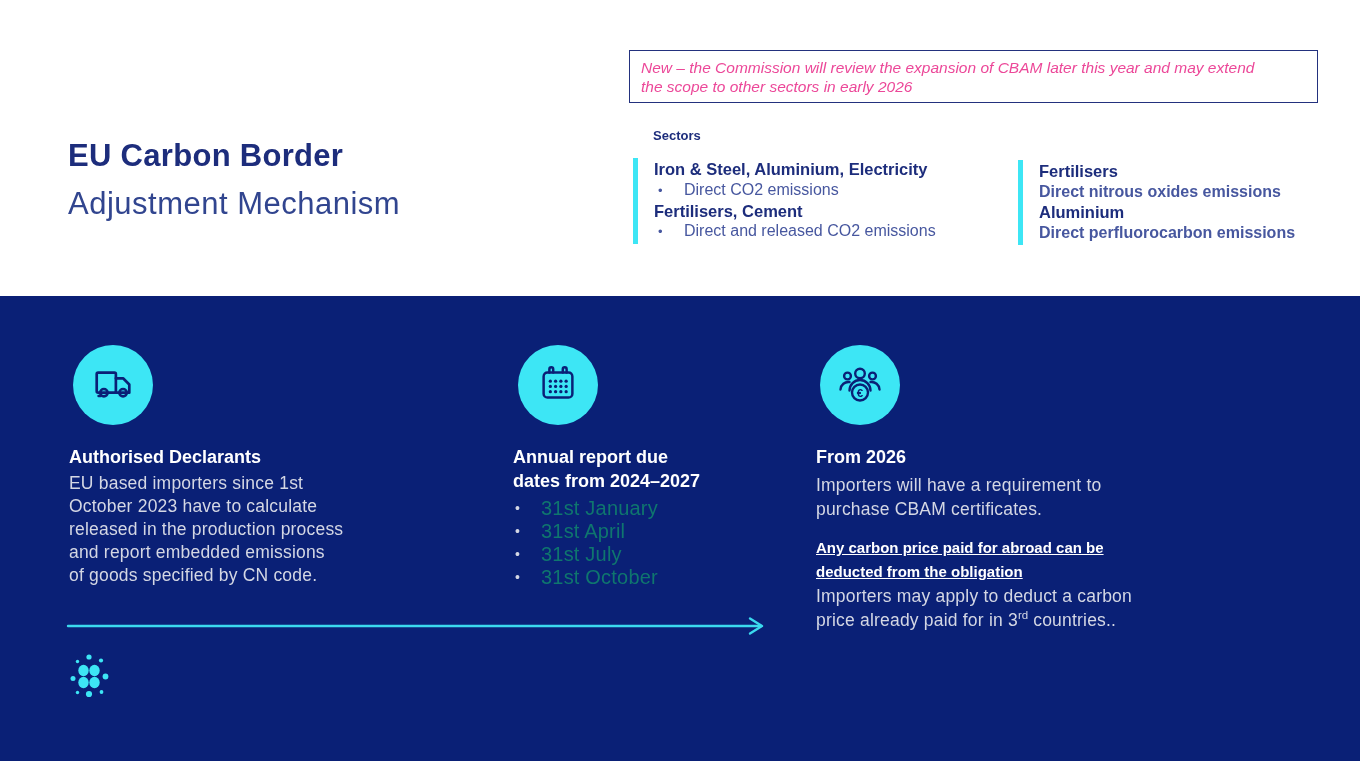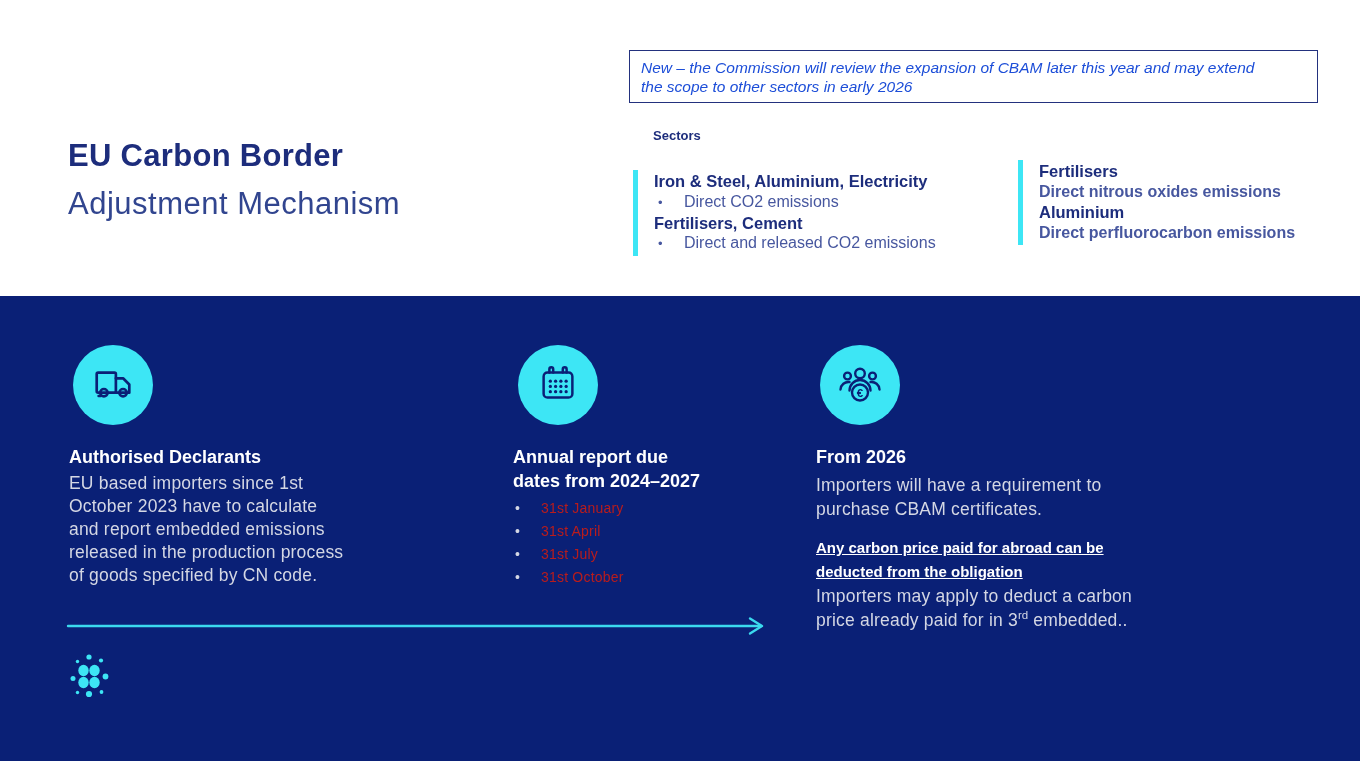--- a/index.html
+++ b/index.html
@@ -10,26 +10,26 @@
   .bottom-band{position:absolute;left:0;top:296px;width:1360px;height:465px;background:#0a2076;}
 
   
   .title-line1{position:absolute;left:68px;top:138px;font-size:31px;font-weight:700;color:#1d2d7c;letter-spacing:.3px;white-space:nowrap;}
   .title-line2{position:absolute;left:68px;top:186px;font-size:31px;font-weight:300;color:#31458f;letter-spacing:.5px;white-space:nowrap;}
 
   .notice-box{
     position:absolute;left:629px;top:50px;width:689px;box-sizing:border-box;
     border:1.5px solid #23317e;background:#ffffff;padding:7px 11px 6px 11px;
   }
-  .notice-box .line{font-style:italic;font-size:15.5px;line-height:19px;color:#1d4ed8;white-space:nowrap;}
+  .notice-box .line{font-style:italic;font-size:15.5px;line-height:19px;color:#ec4899;white-space:nowrap;}
 
   .sectors-heading{position:absolute;left:633px;top:128px;font-size:13px;font-weight:700;color:#1d2d7c;margin-left:20px;}
 
   .sector-col{position:absolute;border-left:5px solid #3de6f5;padding:1px 0 2px 16px;}
-  .sector-col.left{left:633px;top:170px;width:330px;}
+  .sector-col.left{left:633px;top:158px;width:330px;}
   .sector-col.right{left:1018px;top:160px;width:300px;}
   .s-bold{font-size:16.5px;font-weight:700;color:#1d2d7c;line-height:20.5px;white-space:nowrap;}
   .s-reg{font-size:16px;color:#47579f;line-height:20.5px;white-space:nowrap;font-weight:bold;}
   .s-item{display:flex;font-size:16px;color:#47579f;line-height:20.5px;white-space:nowrap;}
   .s-item .dot{width:26px;padding-left:4px;font-size:13px;line-height:21px;color:#47579f;}
 
   
   .icon-circle{position:absolute;width:80px;height:80px;border-radius:50%;background:#3de6f5;display:flex;align-items:center;justify-content:center;}
   .icon-circle svg{display:block;}
 
@@ -37,21 +37,21 @@
   .body-line{font-size:17.5px;font-weight:400;color:#d4d7e4;line-height:23px;letter-spacing:.2px;white-space:nowrap;}
   .body-24 .body-line{line-height:24px;}
 
   .col1-heading{left:69px;top:445px;}
   .col1-body{position:absolute;left:69px;top:472px;}
 
   .col2-heading{left:513px;top:445px;}
   .col2-list{position:absolute;left:515px;top:497px;}
   .col2-list .row{display:flex;}
   .col2-list .dot{width:26px;font-size:14px;line-height:23px;color:#d4d7e4;}
-  .col2-list .label{font-size:14px;color:#b91c1c;line-height:23px;letter-spacing:.2px;}
+  .col2-list .label{font-size:20px;color:#0f766e;line-height:23px;letter-spacing:.2px;}
 
   .col3-heading{left:816px;top:445px;}
   .col3-body1{position:absolute;left:816px;top:473px;}
   .col3-emphasis{position:absolute;left:816px;top:536px;}
   .col3-emphasis .em-line{font-size:15px;font-weight:700;color:#ffffff;line-height:24px;white-space:nowrap;text-decoration:underline;}
   .col3-body2{position:absolute;left:816px;top:584px;}
   .sup{font-size:11.5px;vertical-align:super;line-height:0;letter-spacing:0;}
 
   .timeline-arrow{position:absolute;left:66px;top:616px;}
   .footer-logo{position:absolute;left:64px;top:651px;}
@@ -99,22 +99,22 @@
       <path d="M27 17 h7.5 l6.5 6.5 V32 h-14"></path>
       <circle cx="14.5" cy="32" r="3.8"></circle>
       <circle cx="34.5" cy="32" r="3.8"></circle>
       <path d="M9 35.5 h2"></path>
     </svg>
   </div>
   <div class="card-heading col1-heading">Authorised Declarants</div>
   <div class="col1-body">
     <div class="body-line">EU based importers since 1st</div>
     <div class="body-line">October 2023 have to calculate</div>
+    <div class="body-line">released in the production process</div>
     <div class="body-line">and report embedded emissions</div>
-    <div class="body-line">released in the production process</div>
     <div class="body-line">of goods specified by CN code.</div>
   </div>
 
   <div class="icon-circle" style="left:518px;top:345px;">
     <svg width="46" height="46" viewBox="0 0 48 48" fill="none" stroke="#0a2076" stroke-width="2.6" stroke-linejoin="round" stroke-linecap="round">
       <rect x="9" y="11" width="30" height="26" rx="4"></rect>
       <path d="M15 11 v-3.5 a2 2 0 0 1 4 0 V11"></path>
       <path d="M29 11 v-3.5 a2 2 0 0 1 4 0 V11"></path>
       <g fill="#0a2076" stroke="none">
         <circle cx="16" cy="20" r="1.7"></circle>
@@ -171,21 +171,21 @@
   <div class="col3-body1 body-24">
     <div class="body-line">Importers will have a requirement to</div>
     <div class="body-line">purchase CBAM certificates.</div>
   </div>
   <div class="col3-emphasis">
     <div class="em-line">Any carbon price paid for abroad can be</div>
     <div class="em-line">deducted from the obligation</div>
   </div>
   <div class="col3-body2 body-24">
     <div class="body-line">Importers may apply to deduct a carbon</div>
-    <div class="body-line"><span>price already paid for in 3</span><span class="sup">rd</span><span> embedded..</span></div>
+    <div class="body-line"><span>price already paid for in 3</span><span class="sup">rd</span><span> countries..</span></div>
   </div>
 
   <div class="timeline-arrow">
     <svg width="702" height="20" viewBox="0 0 702 20" fill="none" stroke="#3bd9ee" stroke-width="2.4" stroke-linecap="round" stroke-linejoin="round">
       <path d="M2 10 H694"></path>
       <path d="M684 2.5 L696 10 L684 17.5"></path>
     </svg>
   </div>
 
   <div class="footer-logo">

